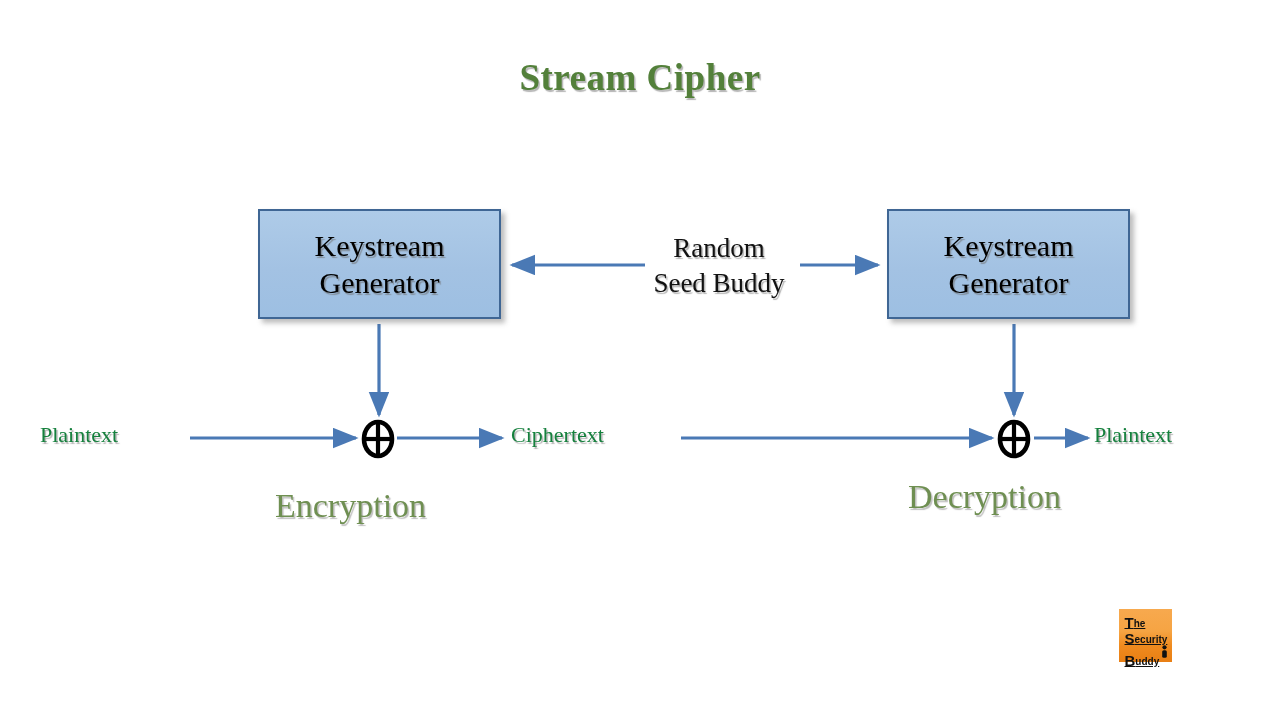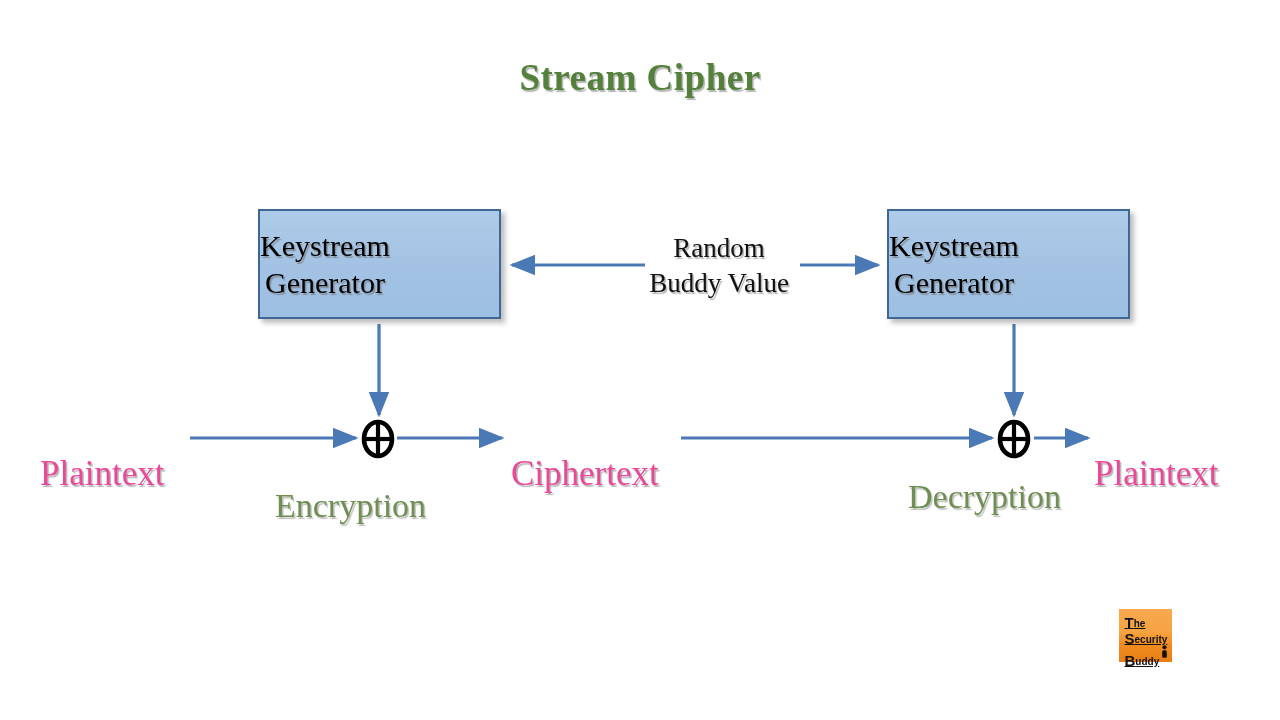--- a/index.html
+++ b/index.html
@@ -40,42 +40,42 @@
 
   
   .ks-box {
     position: absolute;
     box-sizing: border-box;
     background: linear-gradient(180deg, #aecbe8 0%, #a3c2e3 55%, #9dbfe2 100%);
     border: 2px solid #3f6694;
     box-shadow: 4px 4px 5px rgba(90,90,90,0.40);
     display: flex;
     align-items: center;
+    justify-content: center;
   }
   .ks-box .ks-text {
     font-family: "Liberation Serif", serif;
     font-size: 30px;
     line-height: 1.25;
     color: #000000;
     text-align: center;
     text-shadow: 1.5px 1.5px 1px rgba(110,110,110,0.6);
     white-space: pre-line;
   }
   #ks-left  { left: 258px; top: 209px; width: 243px; height: 110px; }
   #ks-right { left: 887px; top: 209px; width: 243px; height: 110px; }
 
   
   .flow-label {
     position: absolute;
     font-family: "Liberation Serif", serif;
-    font-size: 35px;
-    color: #ec4899;
+    font-size: 22px;
+    color: #15803d;
     text-shadow: 1.5px 1.5px 1px rgba(120,120,120,0.55);
     white-space: nowrap;
-    margin-top: 32px;
   }
   #lbl-plaintext-left  { left: 40px;  top: 422px; }
   #lbl-ciphertext      { left: 511px; top: 422px; }
   #lbl-plaintext-right { left: 1094px;top: 422px; }
 
   .seed-label {
     position: absolute;
     left: 611px;
     top: 231px;
     width: 216px;
@@ -205,21 +205,21 @@
     <div class="ks-text">Keystream
 Generator</div>
   </div>
 
   <div class="ks-box" id="ks-right">
     <div class="ks-text">Keystream
 Generator</div>
   </div>
 
   <div class="seed-label">Random
-Buddy Value</div>
+Seed Buddy</div>
 
   <div class="flow-label" id="lbl-plaintext-left">Plaintext</div>
   <div class="flow-label" id="lbl-ciphertext">Ciphertext</div>
   <div class="flow-label" id="lbl-plaintext-right">Plaintext</div>
 
   <svg class="xor" id="xor-left" viewBox="0 0 34 40">
     <ellipse cx="17" cy="20" rx="14" ry="17" fill="#ffffff" stroke="#000000" stroke-width="4.6"></ellipse>
     <line x1="17" y1="3" x2="17" y2="37" stroke="#000000" stroke-width="4.2"></line>
     <line x1="3" y1="20" x2="31" y2="20" stroke="#000000" stroke-width="4.2"></line>
   </svg>

